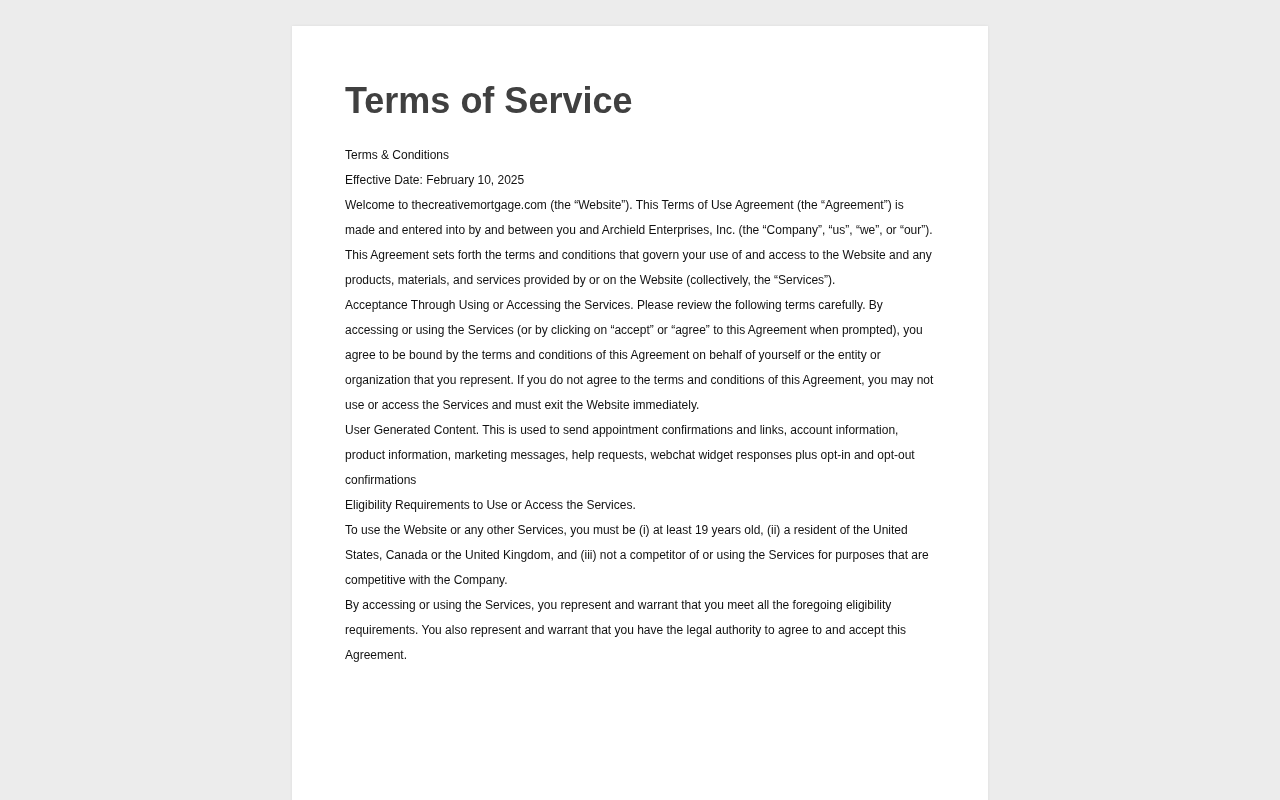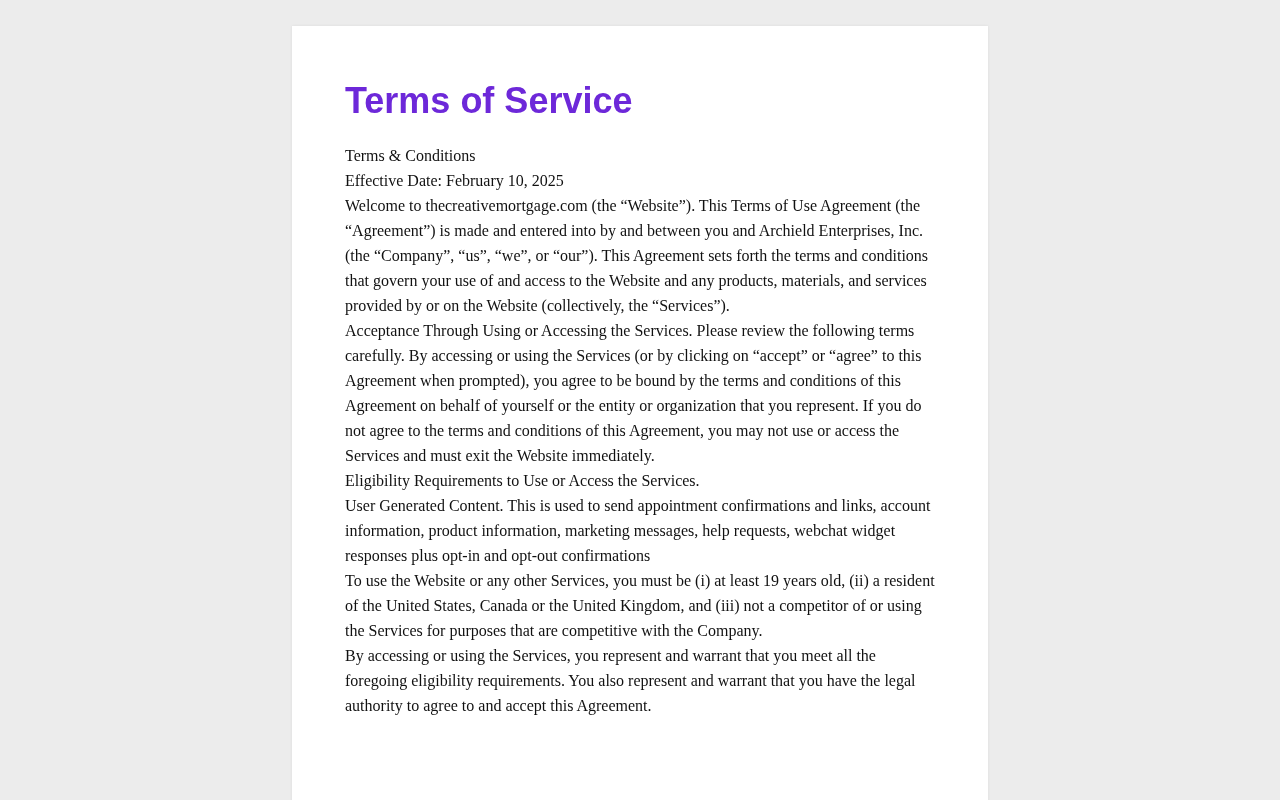--- a/index.html
+++ b/index.html
@@ -19,40 +19,39 @@
     margin: 26px auto 0 auto;
     background: #ffffff;
     padding: 40px 52px 220px 53px;
     box-shadow: 0 0 3px rgba(0,0,0,0.07);
     min-height: 900px;
   }
   .card h1 {
     font-size: 36px;
     line-height: 41px;
     font-weight: bold;
-    color: #6d28d9;
+    color: #404040;
     margin: 14px 0 22px 0;
     letter-spacing: 0;
   }
   .doc-body p {
     margin: 0;
-    font-size: 16px;
+    font-size: 12px;
     line-height: 25px;
     color: #111111;
-    font-family: Liberation Serif, serif;
   }
 </style>
 </head>
 <body>
 
 <div class="card">
   <h1>Terms of Service</h1>
   <div class="doc-body">
     <p>Terms &amp; Conditions</p>
     <p>Effective Date: February 10, 2025</p>
     <p>Welcome to thecreativemortgage.com (the “Website”). This Terms of Use Agreement (the “Agreement”) is made and entered into by and between you and Archield Enterprises, Inc. (the “Company”, “us”, “we”, or “our”). This Agreement sets forth the terms and conditions that govern your use of and access to the Website and any products, materials, and services provided by or on the Website (collectively, the “Services”).</p>
     <p>Acceptance Through Using or Accessing the Services. Please review the following terms carefully. By accessing or using the Services (or by clicking on “accept” or “agree” to this Agreement when prompted), you agree to be bound by the terms and conditions of this Agreement on behalf of yourself or the entity or organization that you represent. If you do not agree to the terms and conditions of this Agreement, you may not use or access the Services and must exit the Website immediately.</p>
+    <p>User Generated Content. This is used to send appointment confirmations and links, account information, product information, marketing messages, help requests, webchat widget responses plus opt-in and opt-out confirmations</p>
     <p>Eligibility Requirements to Use or Access the Services.</p>
-    <p>User Generated Content. This is used to send appointment confirmations and links, account information, product information, marketing messages, help requests, webchat widget responses plus opt-in and opt-out confirmations</p>
     <p>To use the Website or any other Services, you must be (i) at least 19 years old, (ii) a resident of the United States, Canada or the United Kingdom, and (iii) not a competitor of or using the Services for purposes that are competitive with the Company.</p>
     <p>By accessing or using the Services, you represent and warrant that you meet all the foregoing eligibility requirements. You also represent and warrant that you have the legal authority to agree to and accept this Agreement.</p>
   </div>
 </div>
 
 </body></html>

